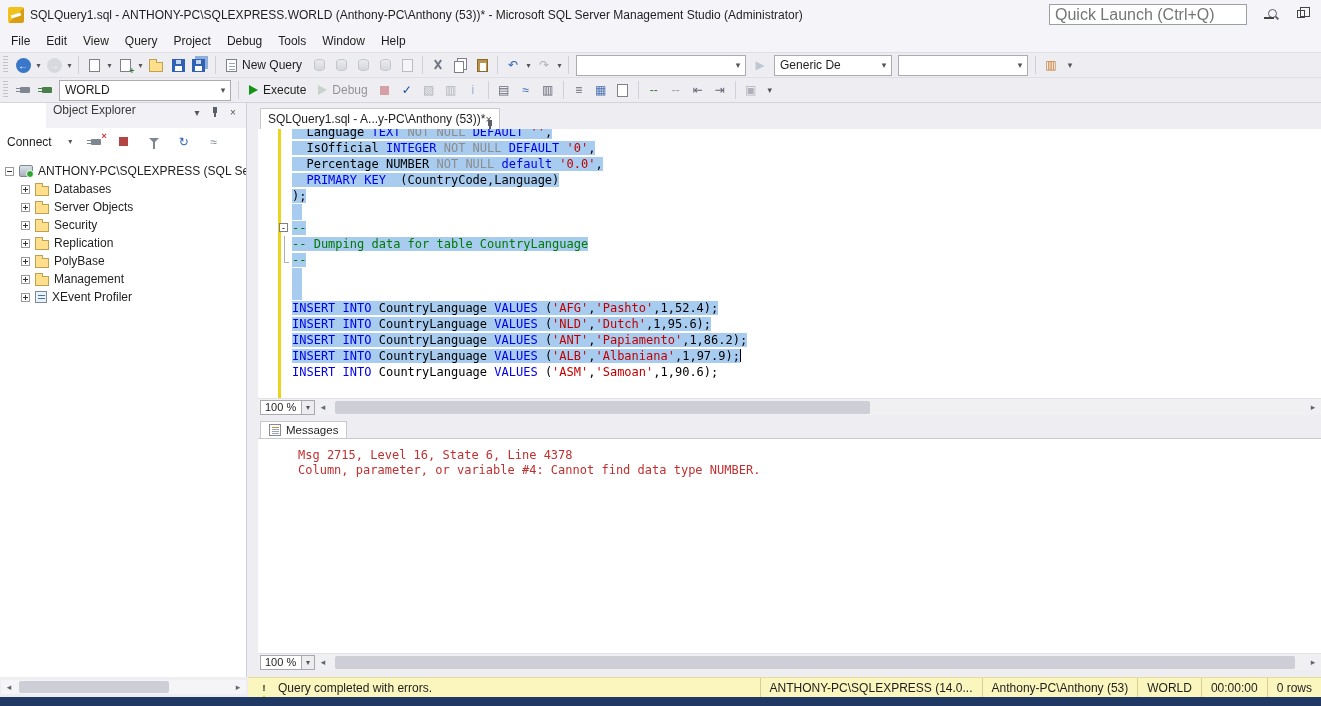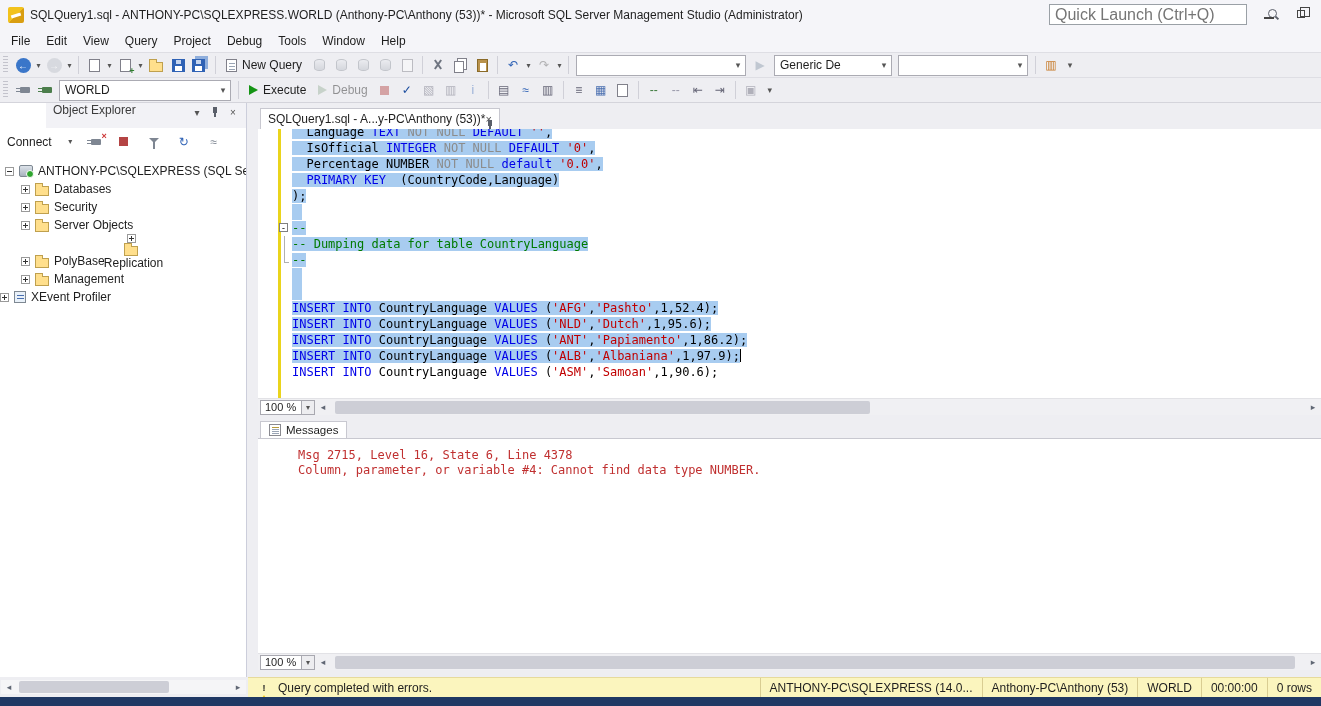--- a/index.html
+++ b/index.html
@@ -391,51 +391,51 @@
           <span class="tico">
             <span class="ic-fold"></span>
           </span>
           <span>Databases</span>
         </div>
         <div class="trow" style="padding-left: 21px;">
           <span class="exp plus"></span>
           <span class="tico">
             <span class="ic-fold"></span>
           </span>
+          <span>Server Objects</span>
+        </div>
+        <div class="trow" style="padding-left: 21px;">
+          <span class="exp plus"></span>
+          <span class="tico">
+            <span class="ic-fold"></span>
+          </span>
           <span>Security</span>
         </div>
         <div class="trow" style="padding-left: 21px;">
           <span class="exp plus"></span>
           <span class="tico">
             <span class="ic-fold"></span>
           </span>
-          <span>Server Objects</span>
-        </div>
-        <div class="trow" style="padding-left: 21px; flex-direction: column;">
+          <span>Replication</span>
+        </div>
+        <div class="trow" style="padding-left: 21px;">
           <span class="exp plus"></span>
           <span class="tico">
             <span class="ic-fold"></span>
           </span>
-          <span>Replication</span>
+          <span>PolyBase</span>
         </div>
         <div class="trow" style="padding-left: 21px;">
           <span class="exp plus"></span>
           <span class="tico">
             <span class="ic-fold"></span>
           </span>
-          <span>PolyBase</span>
-        </div>
-        <div class="trow" style="padding-left: 21px;">
-          <span class="exp plus"></span>
-          <span class="tico">
-            <span class="ic-fold"></span>
-          </span>
           <span>Management</span>
         </div>
-        <div class="trow" style="">
+        <div class="trow" style="padding-left: 21px;">
           <span class="exp plus"></span>
           <span class="tico">
             <span class="ti-xe"></span>
           </span>
           <span>XEvent Profiler</span>
         </div>
       </div>
   </div>
 
   <div class="oe-bottom">

